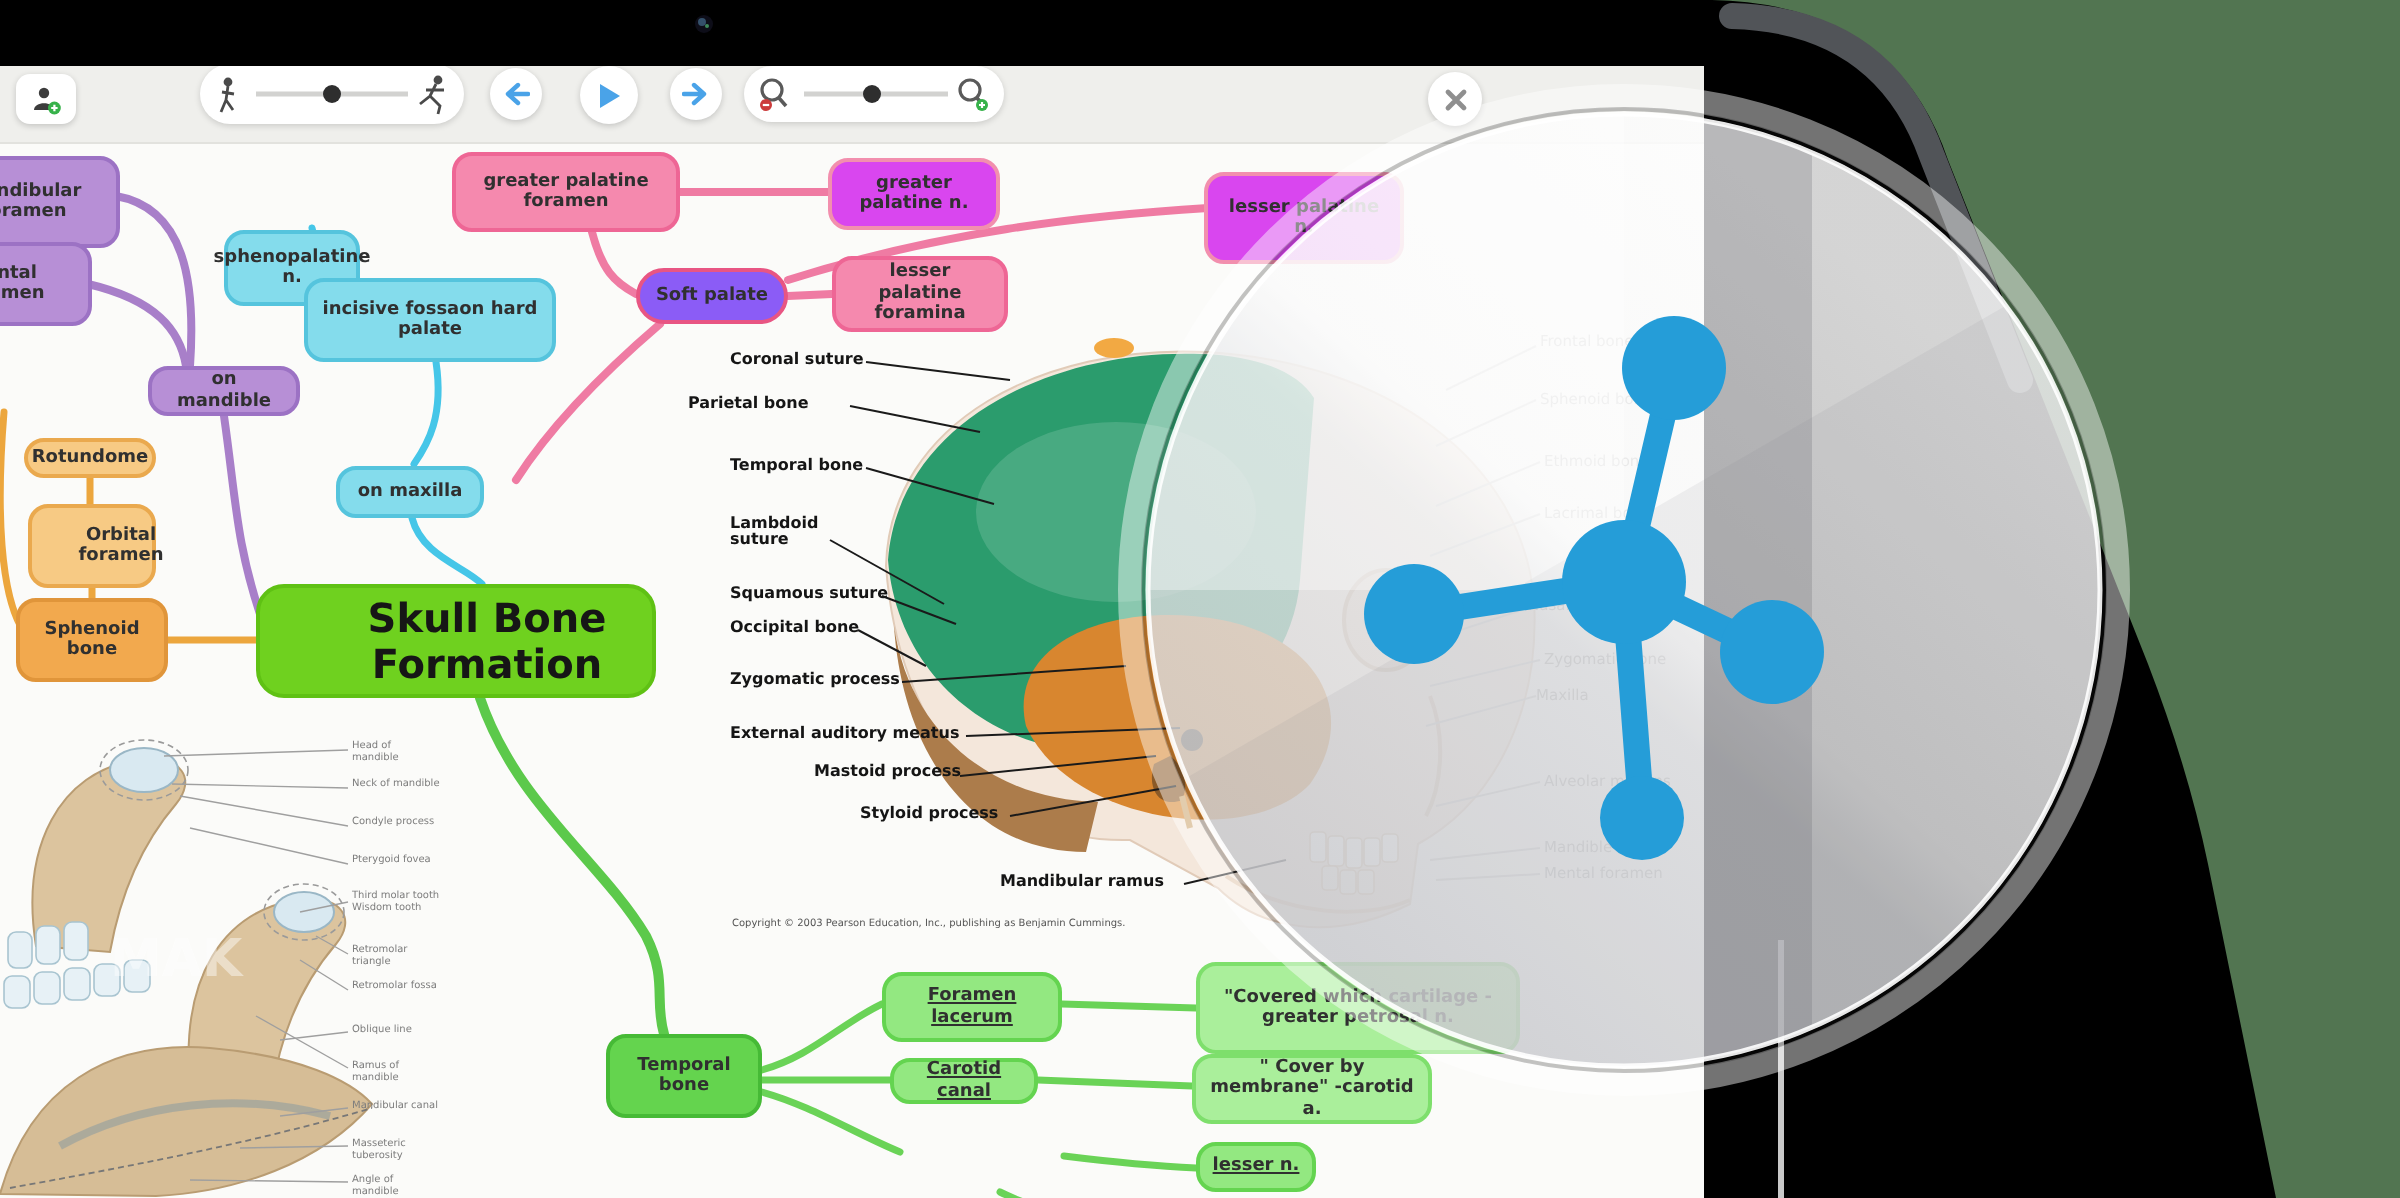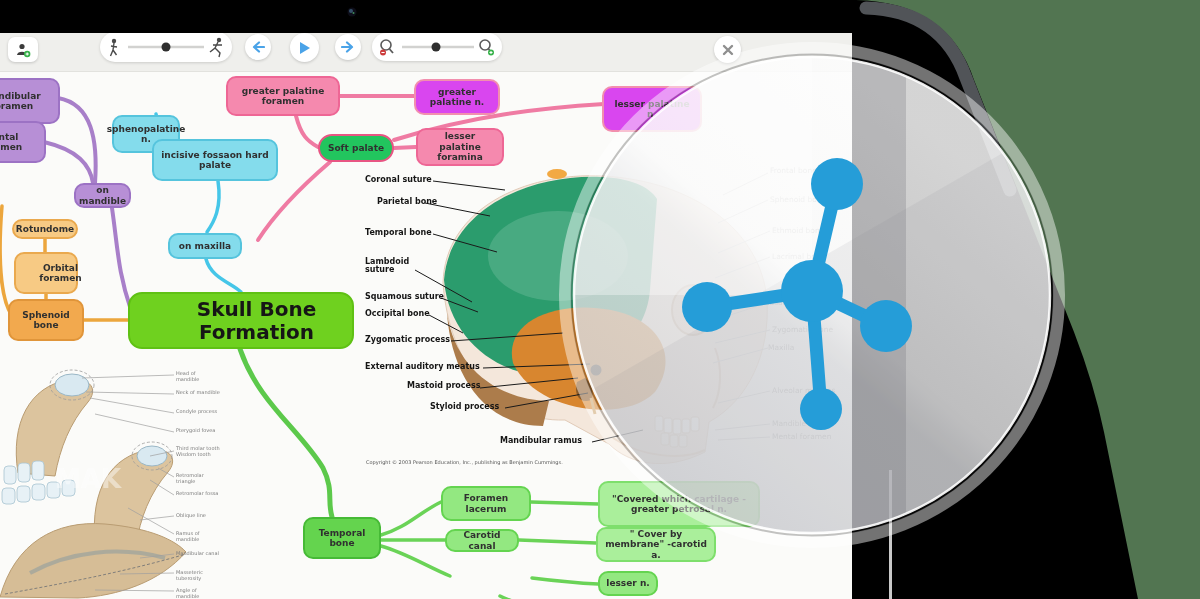--- a/index.html
+++ b/index.html
@@ -20,23 +20,23 @@
   
   #connectors{left:0;top:0;width:1200px;height:599px;z-index:4;}
   
   .node{position:absolute;z-index:5;border-radius:10px;border:2px solid;display:flex;align-items:center;justify-content:center;text-align:center;font-size:9px;font-weight:700;color:#303030;line-height:1.15;padding:2px 5px;box-sizing:border-box;}
   .purple{background:#b78fd6;border-color:#9c72c4;}
   .orange-light{background:#f7ca84;border-color:#eaa94e;}
   .orange-dark{background:#f2a94e;border-color:#e0953a;}
   .blue{background:#84dcec;border-color:#55c4dd;}
   .pink-med{background:#f589ae;border-color:#ee6695;}
   .pink-light{background:#d946ef;border-color:#f28fae;}
-  .pink-dark{background:#22c55e;border-color:#e85583;border-radius:14px;}
+  .pink-dark{background:#8b5cf6;border-color:#e85583;border-radius:14px;}
   .green-med{background:#64d44e;border-color:#46ba36;}
-  .green-light{background:#93e881;border-color:#64d450;}
+  .green-light{background:#93e881;border-color:#64d450;text-decoration:underline;}
   .green-pale{background:#aaef9b;border-color:#7edf6c;}
   .title-node{background:#6fd11f;border-color:#5fc114;font-size:20px;font-weight:700;color:#161616;border-radius:14px;}
   
   #tablet{left:0;top:0;width:1200px;height:599px;z-index:10;pointer-events:none;}
   #lens{left:0;top:0;width:1200px;height:599px;z-index:11;pointer-events:none;}
   #molecule{left:0;top:0;width:1200px;height:599px;z-index:12;pointer-events:none;}
 </style>
 </head>
 <body>
 
@@ -205,21 +205,21 @@
       <line x1="401" y1="136" x2="358" y2="150"></line>
       <line x1="407" y1="162" x2="352" y2="175"></line>
       <line x1="405" y1="180" x2="350" y2="195"></line>
       <line x1="407" y1="223" x2="355" y2="235"></line>
       <line x1="407" y1="256" x2="352" y2="262"></line>
       <line x1="407" y1="269" x2="355" y2="272"></line>
     </g>
   </svg>
 
   <div class="fig-label abs" style="left:365px;top:176px;">Coronal suture</div>
-  <div class="fig-label abs" style="left:377px;top:198px;">Parietal bone</div>
+  <div class="fig-label abs" style="left:344px;top:198px;">Parietal bone</div>
   <div class="fig-label abs" style="left:365px;top:229px;">Temporal bone</div>
   <div class="fig-label abs" style="left:365px;top:258px;width:56px;">Lambdoid suture</div>
   <div class="fig-label abs" style="left:365px;top:293px;">Squamous suture</div>
   <div class="fig-label abs" style="left:365px;top:310px;">Occipital bone</div>
   <div class="fig-label abs" style="left:365px;top:336px;">Zygomatic process</div>
   <div class="fig-label abs" style="left:365px;top:363px;">External auditory meatus</div>
   <div class="fig-label abs" style="left:407px;top:382px;">Mastoid process</div>
   <div class="fig-label abs" style="left:430px;top:403px;">Styloid process</div>
   <div class="fig-label abs" style="left:500px;top:437px;">Mandibular ramus</div>
   <div id="copyright" style="left:366px;top:459px;">Copyright © 2003 Pearson Education, Inc., publishing as Benjamin Cummings.</div>
@@ -266,37 +266,37 @@
       <path d="M381,546 C406,553 426,566 450,576" stroke="#6ad357" stroke-width="3.5"></path>
       <path d="M531,502 L598,504" stroke="#6ad357" stroke-width="3.5"></path>
       <path d="M519,540 L596,543" stroke="#6ad357" stroke-width="3.5"></path>
       <path d="M532,578 C556,581 576,583 598,584" stroke="#6ad357" stroke-width="3.5"></path>
       <path d="M500,596 C520,606 545,610 565,615" stroke="#6ad357" stroke-width="3.5"></path>
     </g>
   </svg>
 
   <div class="node purple" style="left:-36px;top:78px;width:96px;height:46px;">Mandibular foramen</div>
   <div class="node purple" style="left:-44px;top:121px;width:90px;height:42px;">Mental foramen</div>
-  <div class="node purple" style="left:74px;top:183px;width:57px;height:25px;">on mandible</div>
+  <div class="node purple" style="left:74px;top:183px;width:76px;height:25px;">on mandible</div>
 
   <div class="node orange-light" style="left:12px;top:219px;width:66px;height:20px;">Rotundome</div>
   <div class="node orange-light" style="left:14px;top:252px;width:64px;height:42px;padding-left:34px;">Orbital foramen</div>
   <div class="node orange-dark" style="left:8px;top:299px;width:76px;height:42px;">Sphenoid bone</div>
 
   <div class="node blue" style="left:112px;top:76px;width:68px;height:38px;margin-top:39px;">sphenopalatine n.</div>
   <div class="node blue" style="left:152px;top:139px;width:126px;height:42px;">incisive fossaon hard palate</div>
   <div class="node blue" style="left:168px;top:233px;width:74px;height:26px;">on maxilla</div>
 
   <div class="node pink-med" style="left:226px;top:76px;width:114px;height:40px;">greater palatine foramen</div>
   <div class="node pink-light" style="left:414px;top:79px;width:86px;height:36px;">greater palatine n.</div>
   <div class="node pink-dark" style="left:318px;top:134px;width:76px;height:28px;">Soft palate</div>
   <div class="node pink-med" style="left:416px;top:128px;width:88px;height:38px;">lesser palatine foramina</div>
   <div class="node pink-light" style="left:602px;top:86px;width:100px;height:46px;">lesser palatine n.</div>
 
-  <div class="node title-node" style="left:128px;top:292px;width:226px;height:57px;padding-left:36px;">Skull Bone Formation</div>
+  <div class="node title-node" style="left:128px;top:292px;width:200px;height:57px;padding-left:36px;">Skull Bone Formation</div>
 
   <div class="node green-med" style="left:303px;top:517px;width:78px;height:42px;">Temporal bone</div>
   <div class="node green-light" style="left:441px;top:486px;width:90px;height:35px;">Foramen lacerum</div>
   <div class="node green-light" style="left:445px;top:529px;width:74px;height:23px;">Carotid canal</div>
   <div class="node green-pale" style="left:598px;top:481px;width:162px;height:46px;">"Covered which cartilage -greater petrosal n.</div>
   <div class="node green-pale" style="left:596px;top:527px;width:120px;height:35px;">" Cover by membrane" -carotid a.</div>
   <div class="node green-light" style="left:598px;top:571px;width:60px;height:25px;">lesser n.</div>
 
   <svg id="tablet" class="abs" viewBox="0 0 1200 599">
     <path d="M0,0 H856 Q948,2 974,80 L1074,332 Q1094,384 1104,432 L1138,599 H852 V33 H0 Z" fill="#000000"></path>

